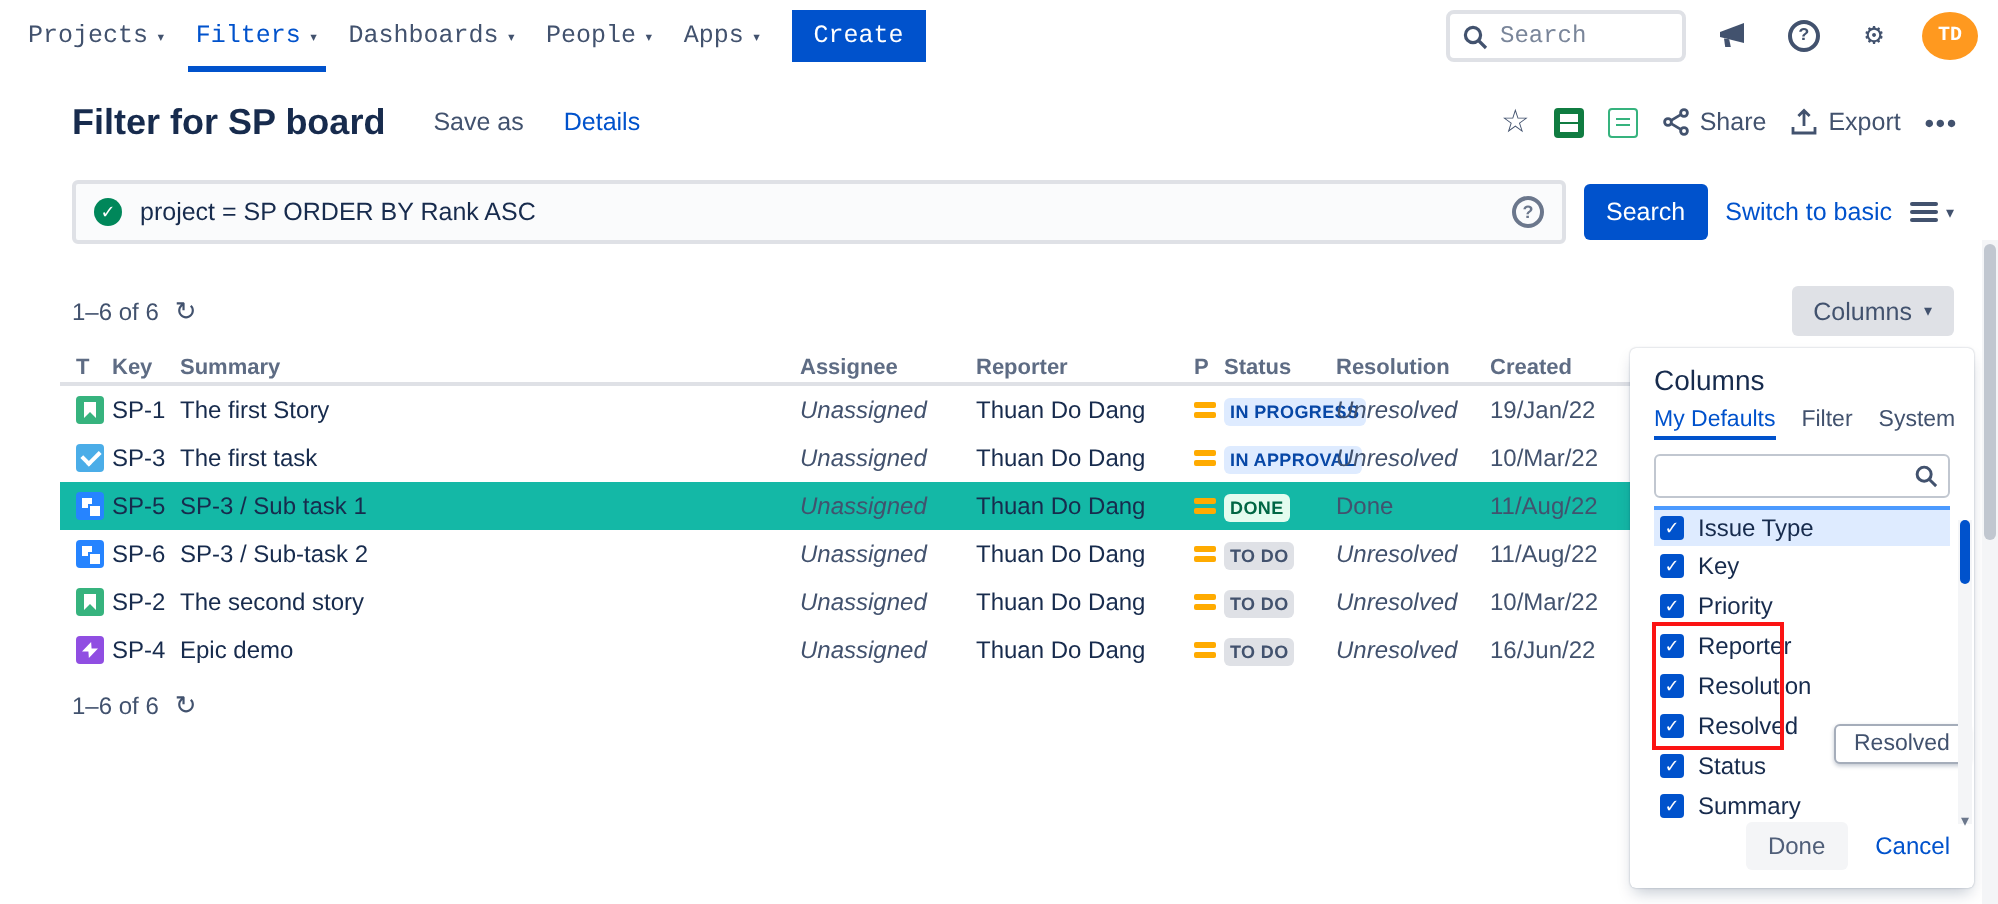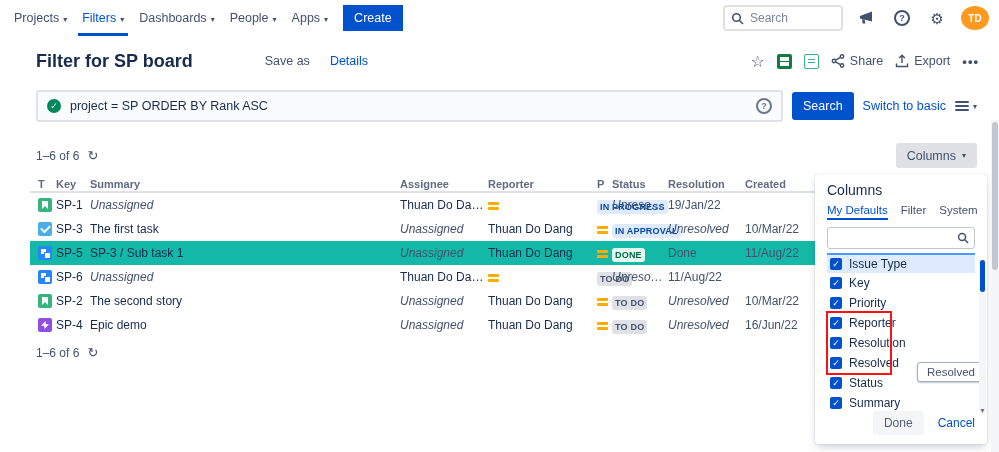--- a/index.html
+++ b/index.html
@@ -2,40 +2,40 @@
 <html><head>
 <meta charset="utf-8">
 <style>
   * { margin:0; padding:0; box-sizing:border-box; }
   html,body { background:#fff; }
   body { font-family:"Liberation Sans", sans-serif; color:#172B4D; }
   a { text-decoration:none; }
   .page { position:relative; width:999px; height:452px; background:#fff; overflow:hidden; }
 
   
-  .topnav { position:absolute; top:0; left:0; right:0; height:36px; display:flex; align-items:center; padding:0 10px; background:#fff; }
+  .topnav { position:absolute; top:0; left:0; right:0; height:36px; display:flex; align-items:center; padding:0 10px; background:#fff;font-family:Liberation Mono, monospace; }
   .nav-items { display:flex; align-items:center; height:36px; }
   .nav-item { height:36px; display:flex; align-items:center; gap:4px; font-size:12.5px; color:#42526E; padding:0 4px; margin-right:7px; cursor:pointer; }
   .nav-item .chev { font-size:8px; margin-top:2px; }
   .nav-item.active { color:#0052CC; box-shadow:inset 0 -3px 0 #0052CC; }
   .create-btn { background:#0052CC; color:#fff; border:none; border-radius:0; font-size:12.5px; font-family:inherit; padding:6px 11px; margin-left:4px; cursor:pointer; }
   .topnav-right { margin-left:auto; display:flex; align-items:center; gap:13px; }
   .nav-search { width:120px; height:26px; border:2px solid #DFE1E6; border-radius:4px; display:flex; align-items:center; padding:0 6px; gap:6px; background:#fff; }
   .nav-search input { border:none; outline:none; width:80px; font-size:12px; font-family:inherit; color:#172B4D; background:transparent; }
   .nav-search input::placeholder { color:#7A869A; }
   .icon-btn { width:22px; height:22px; display:flex; align-items:center; justify-content:center; color:#42526E; cursor:pointer; }
   .gear-glyph { font-size:15px; line-height:1; }
   .help-circle { width:16px; height:16px; border:2px solid #42526E; border-radius:50%; font-size:9px; font-weight:bold; color:#42526E; display:flex; align-items:center; justify-content:center; }
   .avatar { width:28px; height:24px; border-radius:50%; background:#FF991F; color:#fff; font-size:10px; font-weight:bold; display:flex; align-items:center; justify-content:center; cursor:pointer; }
 
   
   .page-header { position:absolute; top:47px; left:36px; right:20px; height:28px; display:flex; align-items:center; gap:20px; }
   .page-title { font-size:18px; font-weight:bold; color:#172B4D; margin-right:4px; }
   .hdr-link { font-size:12.5px; cursor:pointer; }
-  .saveas { color:#42526E;margin-left:48px; }
+  .saveas { color:#42526E; }
   .details { color:#0052CC; }
   .hdr-icons { margin-left:auto; display:flex; align-items:center; gap:12px; color:#42526E; }
   .star { font-size:16px; cursor:pointer; }
   .mini-tile { width:15px; height:15px; border-radius:2px; position:relative; display:inline-block; cursor:pointer; }
   .tile-sheets { background:#107C41; }
   .tile-sheets::before { content:""; position:absolute; left:3px; top:3px; right:3px; bottom:3px; background:#fff; }
   .tile-sheets::after { content:""; position:absolute; left:3px; top:7px; right:3px; height:1px; background:#107C41; }
   .tile-doc { background:#fff; border:1px solid #36B37E; }
   .tile-doc::before { content:""; position:absolute; left:3px; right:3px; top:4px; height:1px; background:#36B37E; box-shadow:0 3px 0 #36B37E; }
   .hdr-action { display:flex; align-items:center; gap:5px; font-size:12.5px; color:#42526E; cursor:pointer; }
@@ -233,20 +233,21 @@
         <div>Status</div>
         <div>Resolution</div>
         <div>Created</div>
       </div>
     <div>
         <div class="t-row">
           <div class="c-icon">
             <span class="type-icon type-story"></span>
           </div>
           <div class="cell">SP-1</div>
+          <div class="cell">The first Story</div>
           <div class="cell muted italic">Unassigned</div>
           <div class="cell">Thuan Do Dang</div>
           <div><span class="prio-medium"></span></div>
           <div><span class="badge badge-blue">IN PROGRESS</span></div>
           <div class="cell muted italic">Unresolved</div>
           <div class="cell muted">19/Jan/22</div>
         </div>
         <div class="t-row">
           <div class="c-icon">
             <span class="type-icon type-task"></span>
@@ -271,20 +272,21 @@
           <div><span class="prio-medium"></span></div>
           <div><span class="badge badge-green">DONE</span></div>
           <div class="cell muted">Done</div>
           <div class="cell muted">11/Aug/22</div>
         </div>
         <div class="t-row">
           <div class="c-icon">
             <span class="type-icon type-subtask"></span>
           </div>
           <div class="cell">SP-6</div>
+          <div class="cell">SP-3 / Sub-task 2</div>
           <div class="cell muted italic">Unassigned</div>
           <div class="cell">Thuan Do Dang</div>
           <div><span class="prio-medium"></span></div>
           <div><span class="badge badge-grey">TO DO</span></div>
           <div class="cell muted italic">Unresolved</div>
           <div class="cell muted">11/Aug/22</div>
         </div>
         <div class="t-row">
           <div class="c-icon">
             <span class="type-icon type-story"></span>

